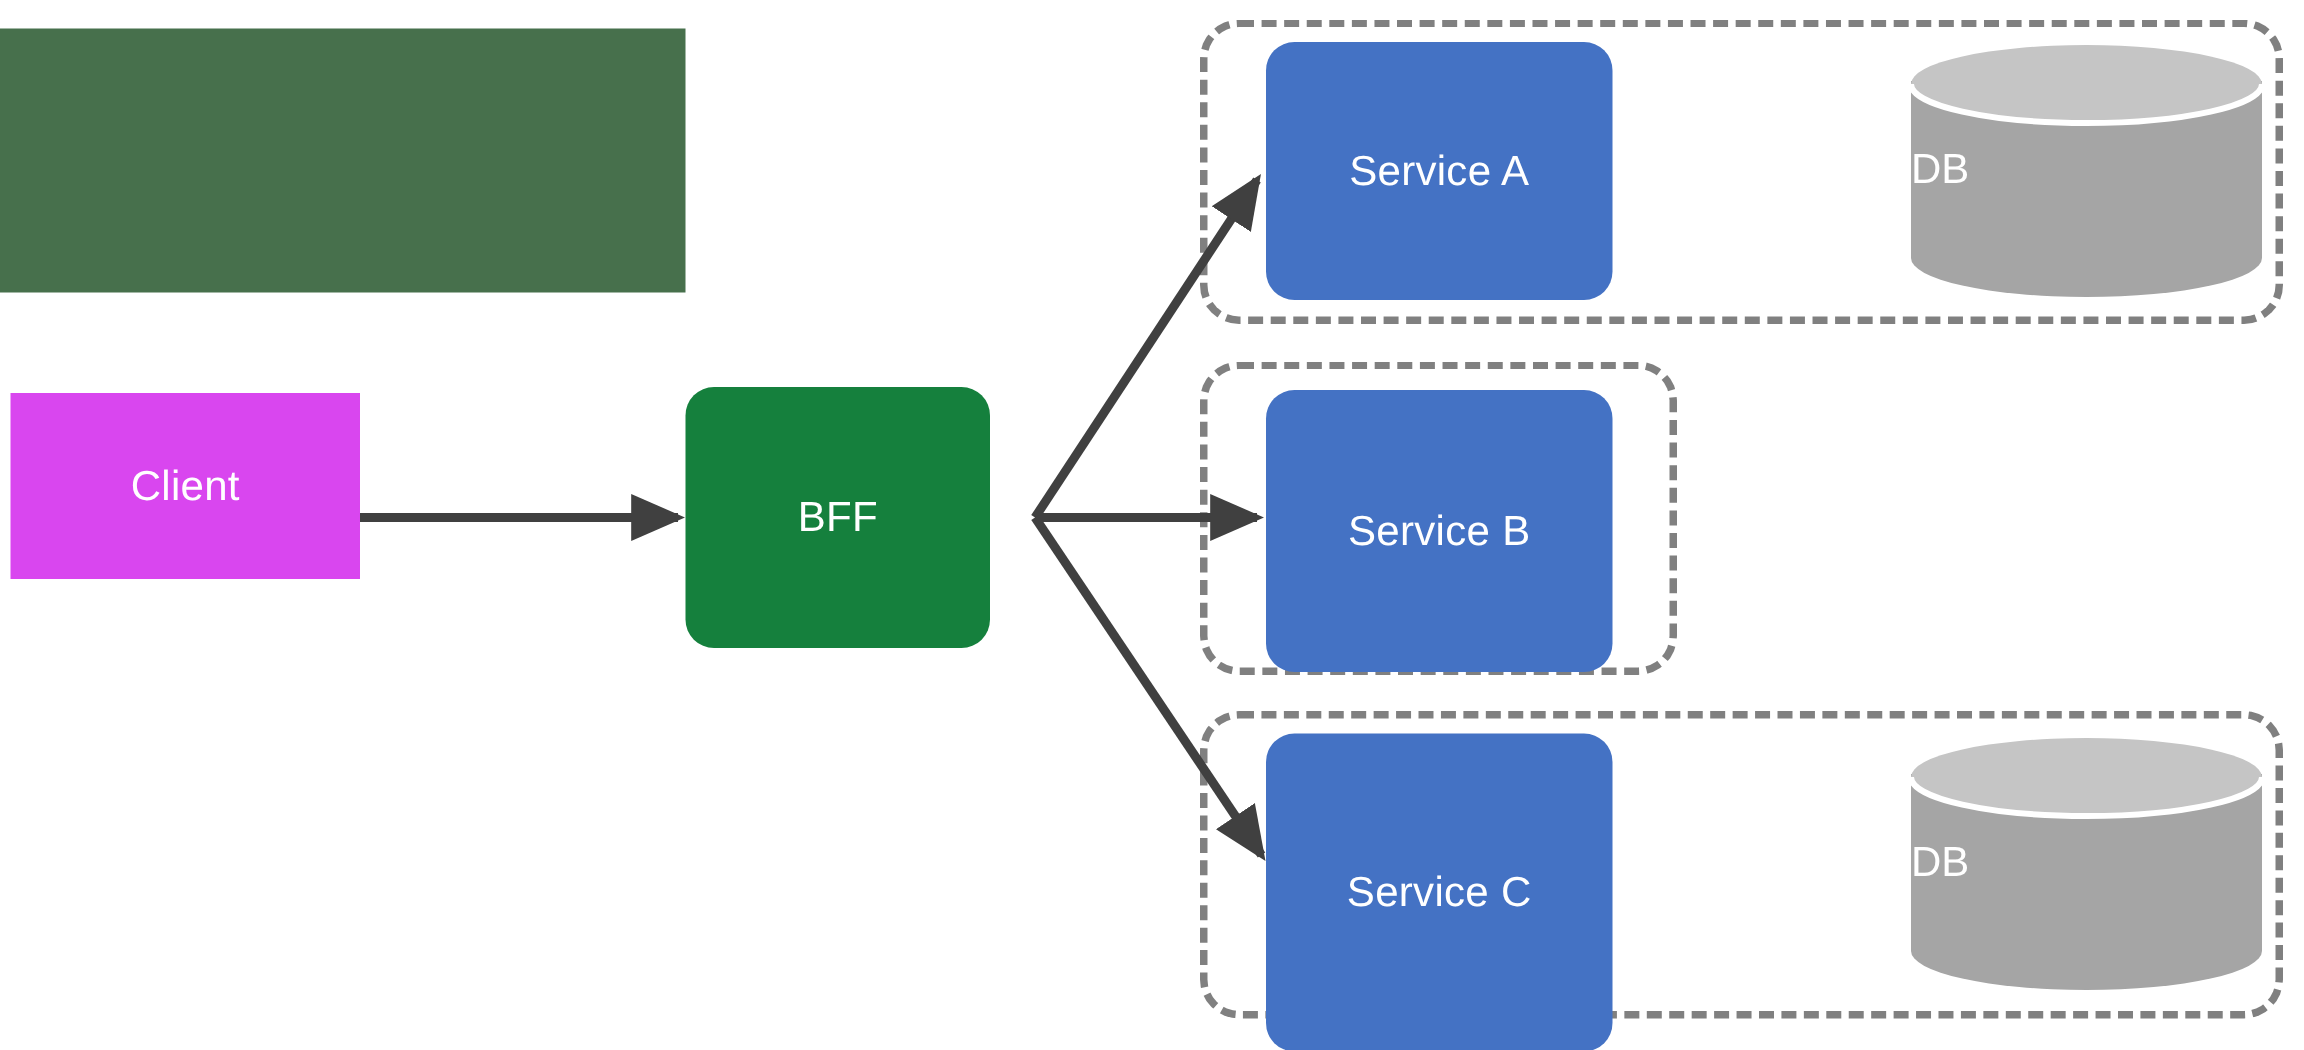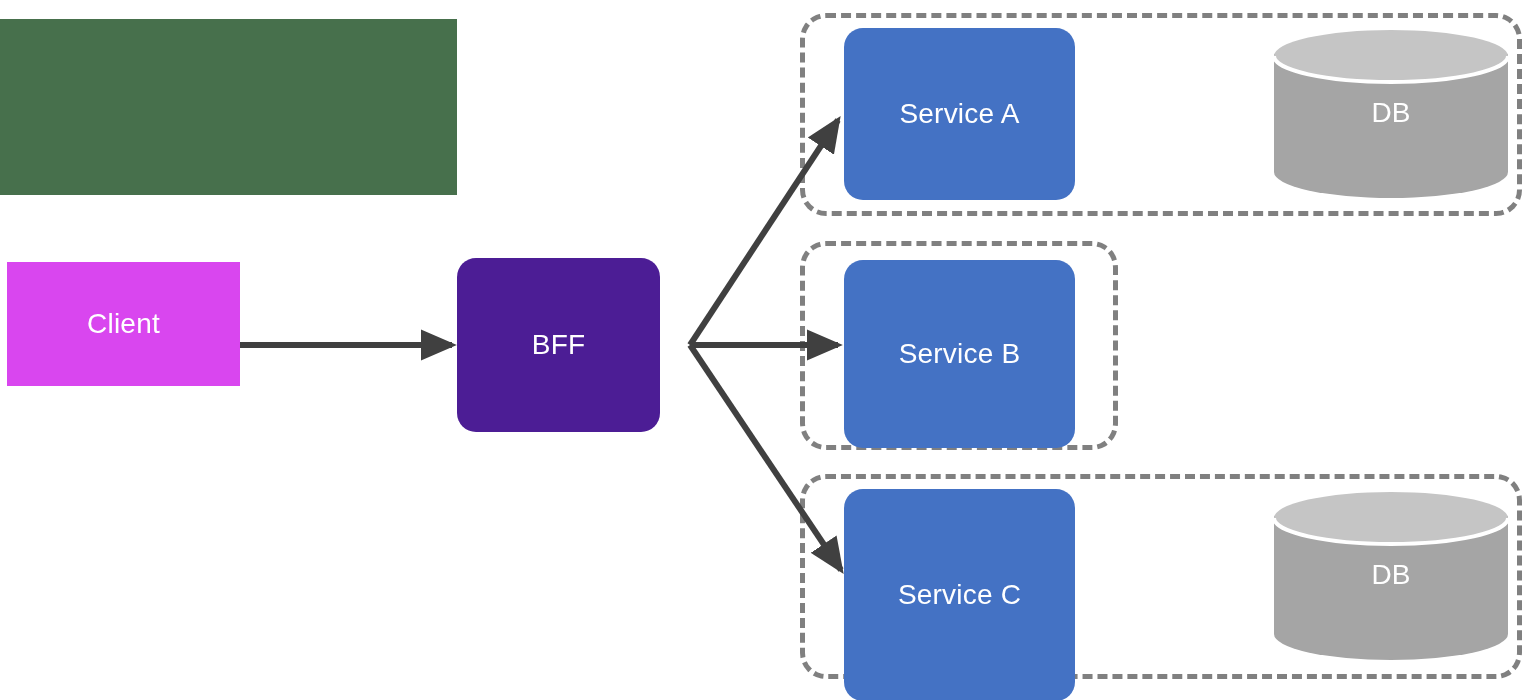--- a/index.html
+++ b/index.html
@@ -52,21 +52,21 @@
     background: #d946ef;
     border-radius: 0px;
   }
 
   
   #bff-box {
     left: 457px;
     top: 258px;
     width: 203px;
     height: 174px;
-    background: #4c1d95;
+    background: #15803d;
     border-radius: 19px;
   }
 
   
   .service-box {
     width: 231px;
     height: 172px;
     background: #4472C4;
     border-radius: 19px;
     left: 844px;
@@ -120,21 +120,21 @@
   }
   #db-a-cyl { top: 28px; height: 170px; }
   #db-c-cyl { top: 490px; height: 170px; }
   .db-cyl svg { display: block; width: 100%; height: 100%; }
   .db-label {
     position: absolute;
     left: 0;
     right: 0;
     top: 50%;
     transform: translateY(-50%);
-    text-align: center;
+    text-align: left;
     color: #ffffff;
     font-size: 28px;
     font-family: "Liberation Sans", sans-serif;
     pointer-events: none;
     user-select: none;
   }
 
   
   #arrow-layer {
     position: absolute;

